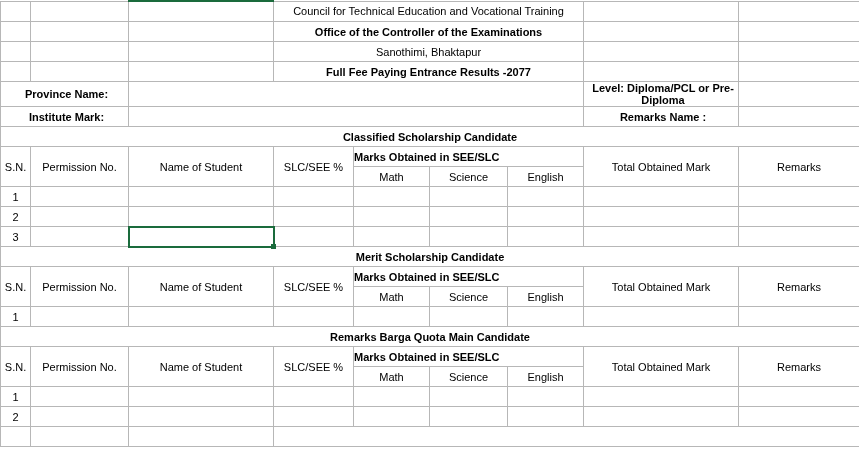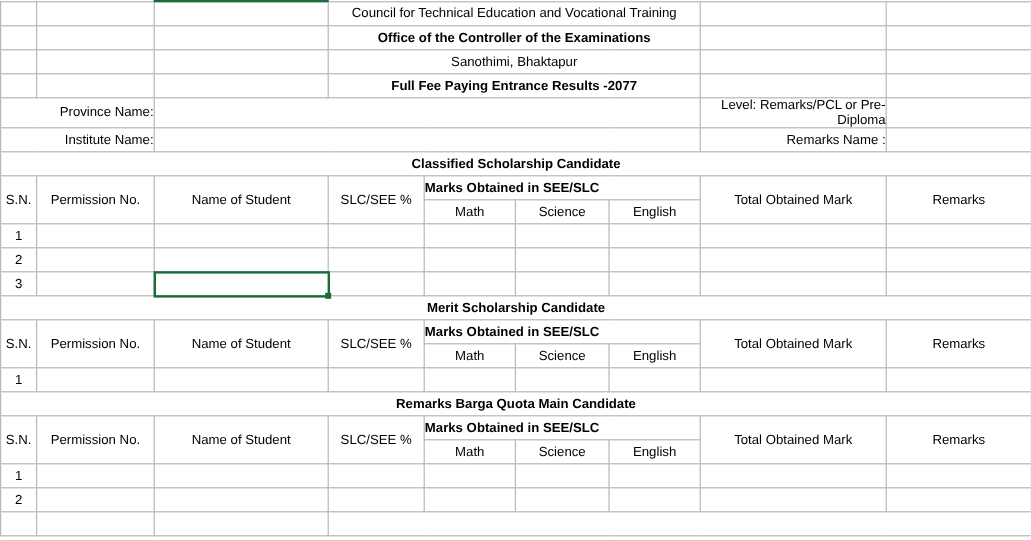--- a/index.html
+++ b/index.html
@@ -49,22 +49,22 @@
     text-align: center;
     font-size: 10.5px;
   }
   .section-title {
     font-weight: bold;
     text-align: center;
     font-size: 11px;
     background: #ffffff;
   }
   .label-cell {
-    font-weight: normal;
-    text-align: right;
+    font-weight: bold;
+    text-align: center;
     padding-left: 4px !important;
     font-size: 11px;
   }
   .sn-cell {
     text-align: center;
     font-size: 10.5px;
   }
   .blank { background: #ffffff; }
   .topline {
     border-top: 2px solid #1a6b3c !important;
@@ -137,26 +137,26 @@
         <td></td>
         <td></td>
         <td colspan="4" class="c-center bold title-lg">Full Fee Paying Entrance Results -2077</td>
         <td></td>
         <td></td>
       </tr>
 
       <tr class="row-h19">
         <td colspan="2" class="label-cell">Province Name:</td>
         <td colspan="5" class="c-left"></td>
-        <td class="label-cell">Level:  Remarks/PCL or Pre-Diploma</td>
-        <td></td>
-      </tr>
-
-      <tr class="row-h19">
-        <td colspan="2" class="label-cell">Institute Name:</td>
+        <td class="label-cell">Level:  Diploma/PCL or Pre-Diploma</td>
+        <td></td>
+      </tr>
+
+      <tr class="row-h19">
+        <td colspan="2" class="label-cell">Institute Mark:</td>
         <td colspan="5" class="c-left"></td>
         <td class="label-cell">Remarks Name :</td>
         <td></td>
       </tr>
 
       <tr class="row-h16">
         <td colspan="9" class="section-title">Classified Scholarship Candidate</td>
       </tr>
 
       <tr>

